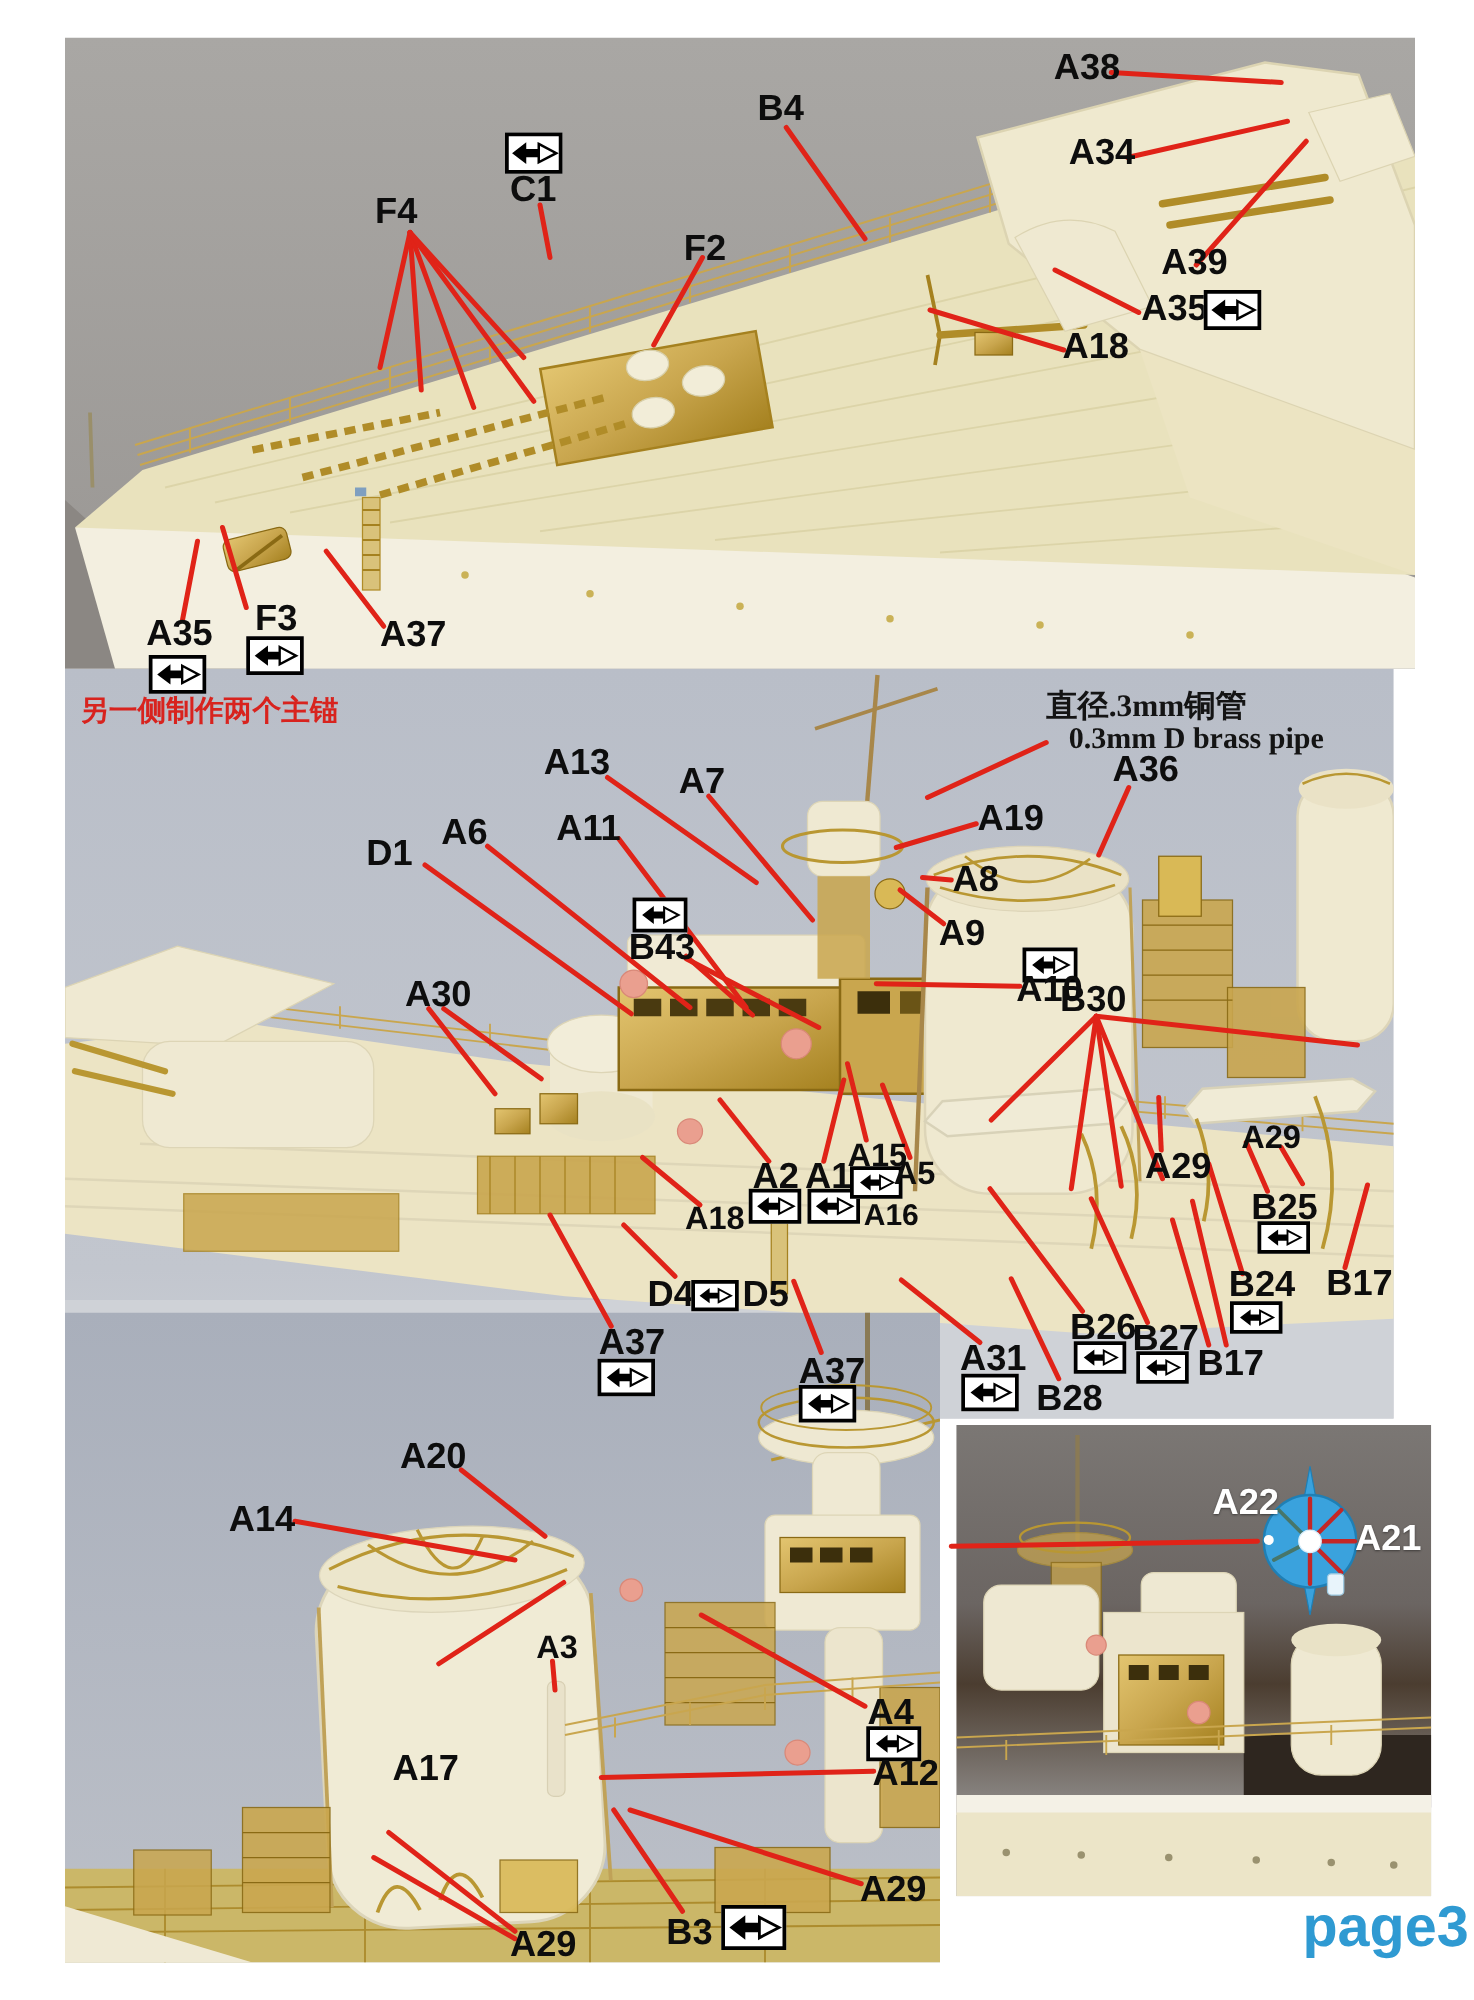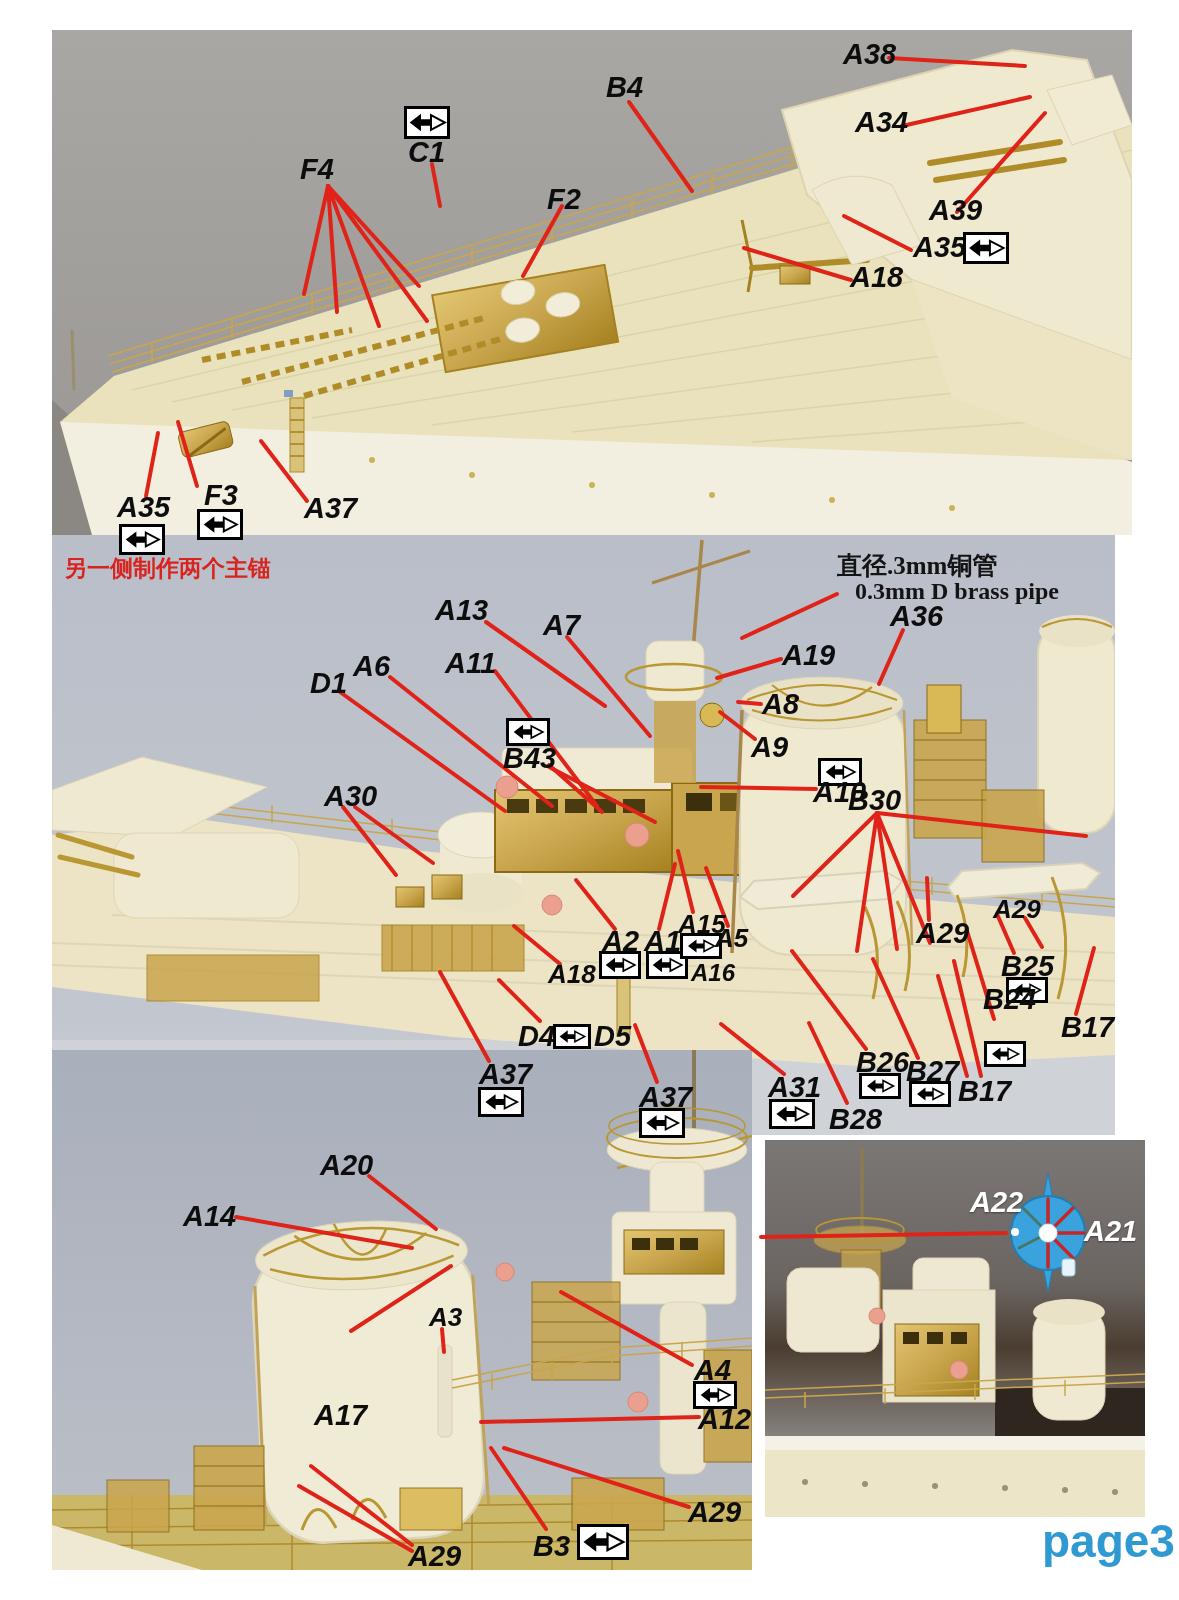--- a/index.html
+++ b/index.html
@@ -1,21 +1,21 @@
 <!DOCTYPE html>
 <html><head>
 <meta charset="utf-8">
 <style>
   html,body{margin:0;padding:0;background:#ffffff;}
   .page{position:relative;width:1179px;height:1600px;background:#ffffff;
         font-family:"Liberation Sans",sans-serif;overflow:hidden;}
   .photo{position:absolute;}
   .photo svg{display:block;}
   .lbl{position:absolute;font-weight:bold;font-size:29px;line-height:1;
-       color:#0d0d0d;white-space:nowrap;font-style:italic;}
+       color:#0d0d0d;white-space:nowrap;}
   .lbl.white{color:#ffffff;text-shadow:0 1px 2px rgba(0,0,0,.45);}
   .abox{position:absolute;background:#ffffff;border:3px solid #000;
         box-sizing:border-box;}
   .abox svg{width:100%;height:100%;display:block;}
   .note-red{position:absolute;color:#d8231e;font-weight:bold;line-height:1.05;white-space:nowrap;}
   .note-black{position:absolute;color:#141414;font-weight:bold;line-height:1.05;white-space:nowrap;font-family:Liberation Serif, serif;}
   .pagenum{position:absolute;color:#2f9ad2;font-weight:bold;font-size:46px;line-height:1;margin-left:44px;}
   #overlay{position:absolute;left:0;top:0;pointer-events:none;}
 </style>
 </head>
@@ -542,21 +542,21 @@
     </div>
   <div class="lbl" style="left:304px;top:494px">A37</div>
 
   <div class="note-red" style="left:64px;top:556px;font-size:23px">另一侧制作两个主锚</div>
   <div class="note-black" style="left:837px;top:553px;font-size:25px">直径.3mm铜管</div>
   <div class="note-black" style="left:855px;top:579px;font-size:24px">0.3mm D brass pipe</div>
 
   <div class="lbl" style="left:435px;top:596px">A13</div>
   <div class="lbl" style="left:543px;top:611px">A7</div>
   <div class="lbl" style="left:353px;top:652px">A6</div>
-  <div class="lbl" style="left:310px;top:669px">D1</div>
+  <div class="lbl" style="left:293px;top:669px">D1</div>
   <div class="lbl" style="left:445px;top:649px">A11</div>
   <div class="abox" style="left:506px;top:718px;width:44px;height:28px">
       <svg viewBox="0 0 60 40">
         <use href="#dblarrow"></use>
       </svg>
     </div>
   <div class="lbl" style="left:503px;top:744px">B43</div>
   <div class="lbl" style="left:890px;top:602px">A36</div>
   <div class="lbl" style="left:782px;top:641px">A19</div>
   <div class="lbl" style="left:762px;top:690px">A8</div>
@@ -592,21 +592,21 @@
   <div class="lbl" style="left:548px;top:961px;font-size:26px">A18</div>
   <div class="lbl" style="left:993px;top:896px;font-size:26px">A29</div>
   <div class="lbl" style="left:916px;top:919px">A29</div>
   <div class="lbl" style="left:1001px;top:952px">B25</div>
   <div class="abox" style="left:1006px;top:977px;width:42px;height:26px">
       <svg viewBox="0 0 60 40">
         <use href="#dblarrow"></use>
       </svg>
     </div>
   <div class="lbl" style="left:1061px;top:1013px">B17</div>
-  <div class="lbl" style="left:983px;top:985px">B24</div>
+  <div class="lbl" style="left:983px;top:1014px">B24</div>
   <div class="abox" style="left:984px;top:1041px;width:42px;height:26px">
       <svg viewBox="0 0 60 40">
         <use href="#dblarrow"></use>
       </svg>
     </div>
   <div class="lbl" style="left:958px;top:1077px">B17</div>
   <div class="lbl" style="left:856px;top:1048px">B26</div>
   <div class="abox" style="left:859px;top:1073px;width:42px;height:26px">
       <svg viewBox="0 0 60 40">
         <use href="#dblarrow"></use>

